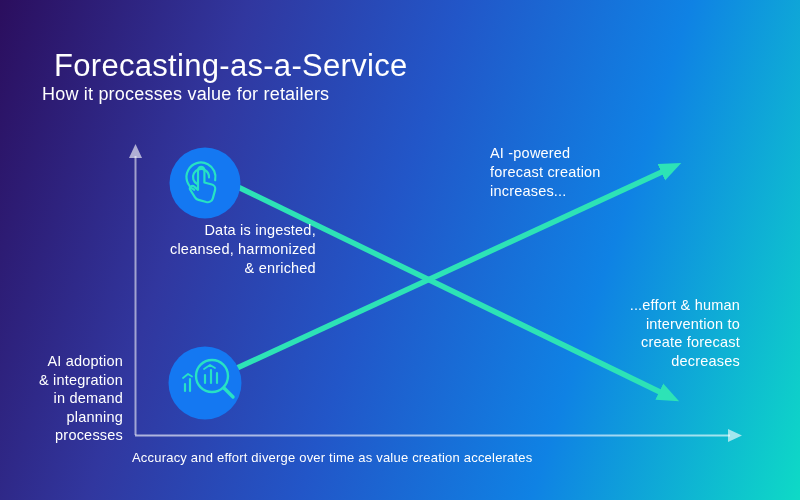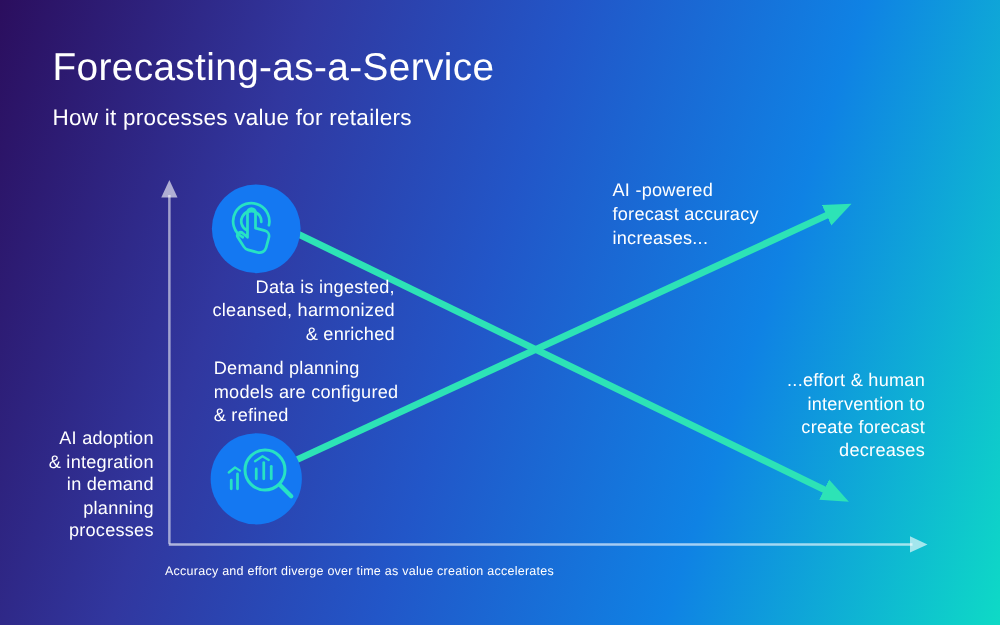--- a/index.html
+++ b/index.html
@@ -11,38 +11,38 @@
       #2b0e5e 0%,
       #31379f 26%,
       #2256c8 48%,
       #0f82e4 72%,
       #0edac6 100%);
     font-family:"Liberation Sans", sans-serif;
     color:#ffffff;
   }
   .stage svg{position:absolute;left:0;top:0;}
   .title{
-    position:absolute;left:42px;top:36px;margin:0;
+    position:absolute;left:42px;top:36px;margin:12px;
     font-size:31px;font-weight:500;letter-spacing:.3px;color:#fff;
   }
   .subtitle{
     position:absolute;left:42px;top:84px;margin:0;
     font-size:18px;font-weight:400;letter-spacing:.2px;color:#fff;
   }
   .lbl{
     position:absolute;
     font-size:14.5px;font-weight:500;line-height:19px;letter-spacing:.2px;
     white-space:pre-line;color:#fff;
   }
   .lbl-step1{left:170px;top:221px;text-align:right;}
   .lbl-step2{left:171px;top:286px;text-align:left;}
-  .lbl-yaxis{left:20px;top:342px;width:103px;text-align:right;line-height:18.5px;}
+  .lbl-yaxis{left:20px;top:352px;width:103px;text-align:right;line-height:18.5px;}
   .lbl-accuracy{left:490px;top:144px;text-align:left;}
   .lbl-effort{left:570px;top:296px;width:170px;text-align:right;line-height:18.5px;}
-  .lbl-caption{left:132px;top:448px;font-weight:400;font-size:10px;}
+  .lbl-caption{left:132px;top:448px;font-weight:400;font-size:13px;}
 </style>
 </head>
 <body>
 
 <div class="stage">
 
   <svg width="800" height="500" viewBox="0 0 800 500">
     <defs>
       <marker id="headTeal" markerUnits="userSpaceOnUse" markerWidth="24" markerHeight="20" refX="3" refY="10" orient="auto">
         <path d="M0,1 L22,10 L0,19 Z" fill="#2de3b6"></path>
@@ -84,30 +84,27 @@
       </g>
     </g>
   </svg>
 
   <h1 class="title">Forecasting-as-a-Service</h1>
   <h2 class="subtitle">How it processes value for retailers</h2>
 
   <div class="lbl lbl-step1">Data is ingested,
 cleansed, harmonized
 &amp; enriched</div>
-  <div class="lbl lbl-step2">Demand planning
-models are configured
-&amp; refined</div>
   <div class="lbl lbl-yaxis">AI adoption
 &amp; integration
 in demand
 planning
 processes</div>
   <div class="lbl lbl-accuracy">AI -powered
-forecast accuracy
+forecast creation
 increases...</div>
   <div class="lbl lbl-effort">...effort &amp; human
 intervention to
 create forecast
 decreases</div>
   <div class="lbl lbl-caption">Accuracy and effort diverge over time as value creation accelerates</div>
 
 </div>
 
 </body></html>

